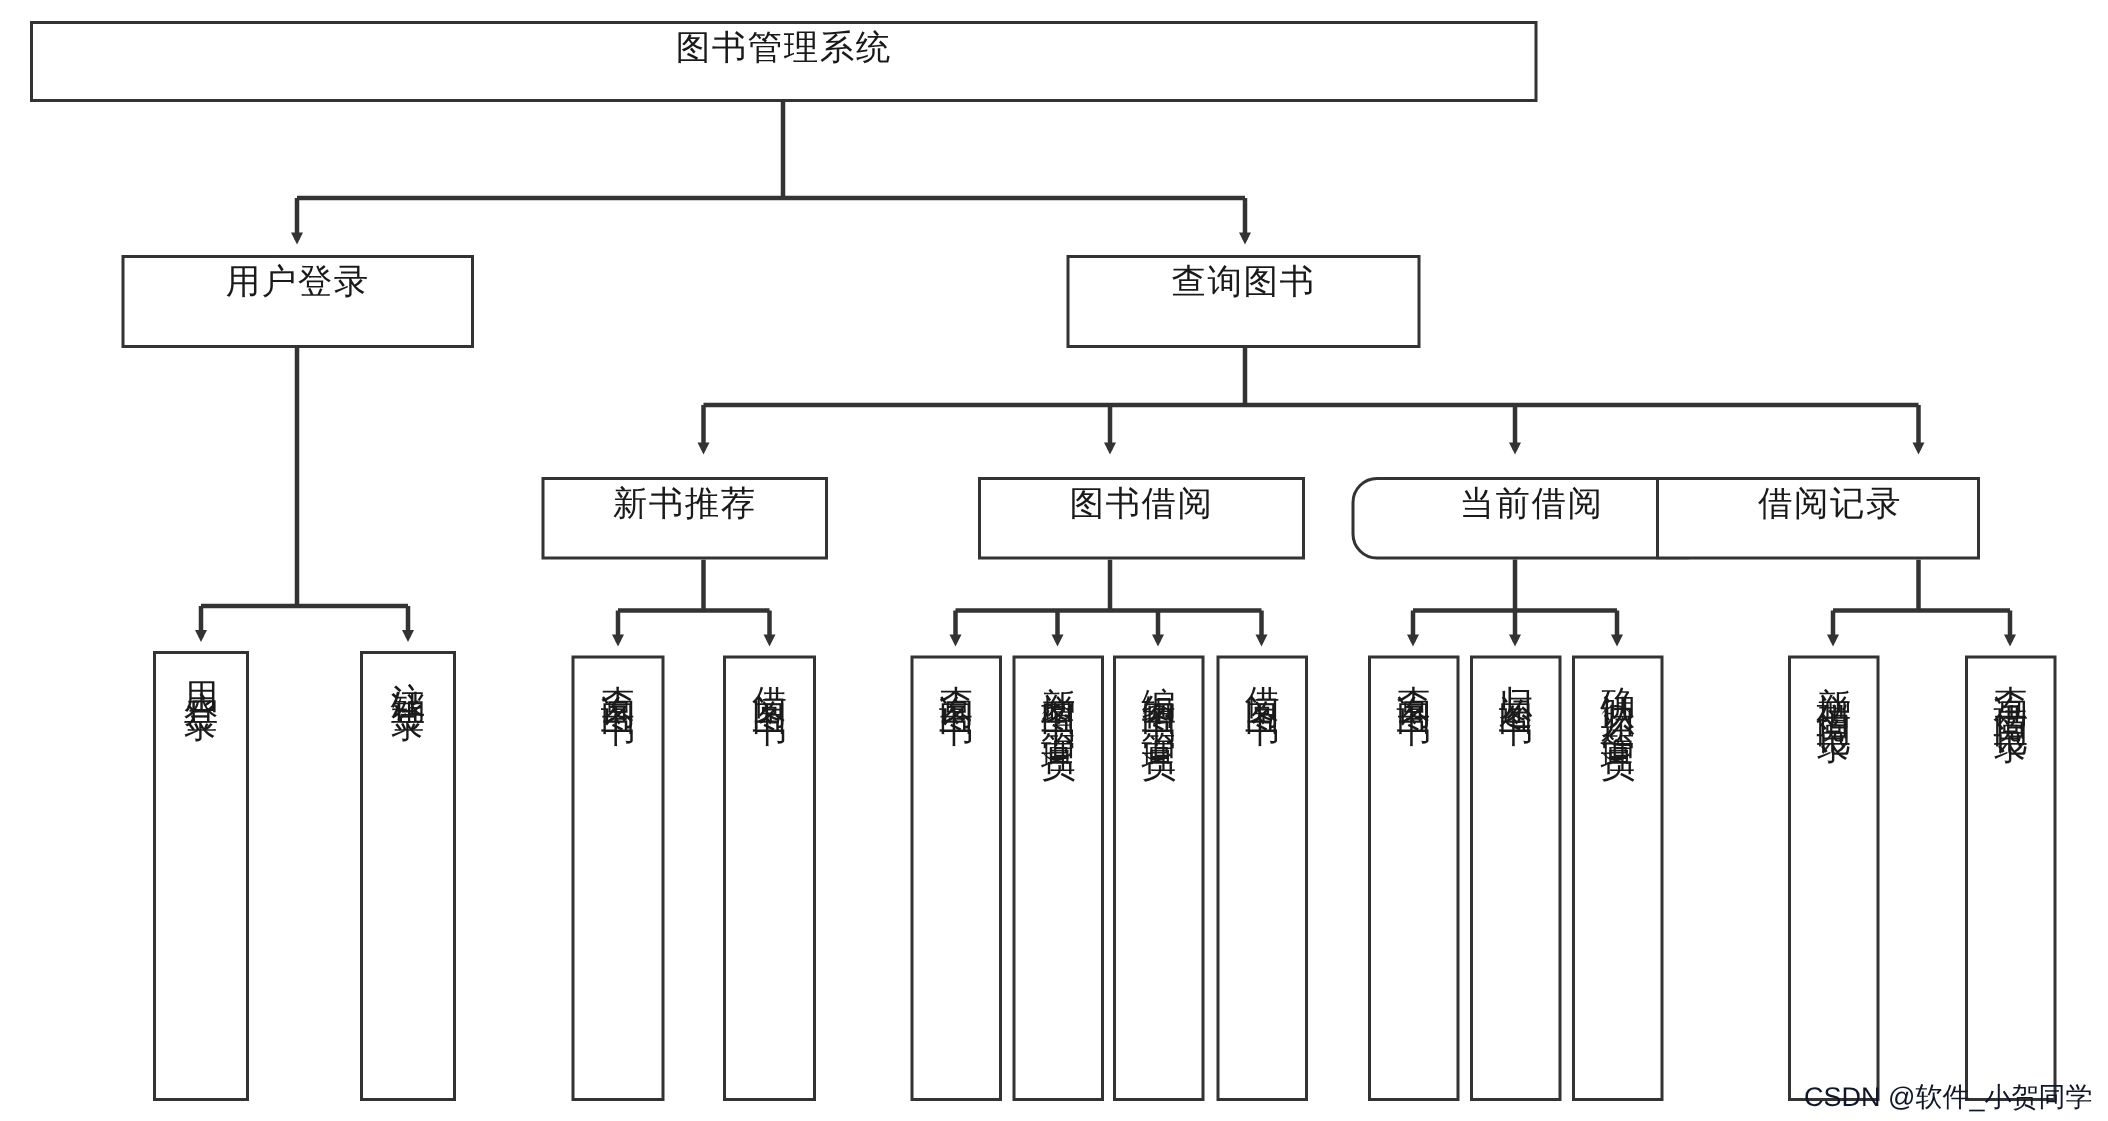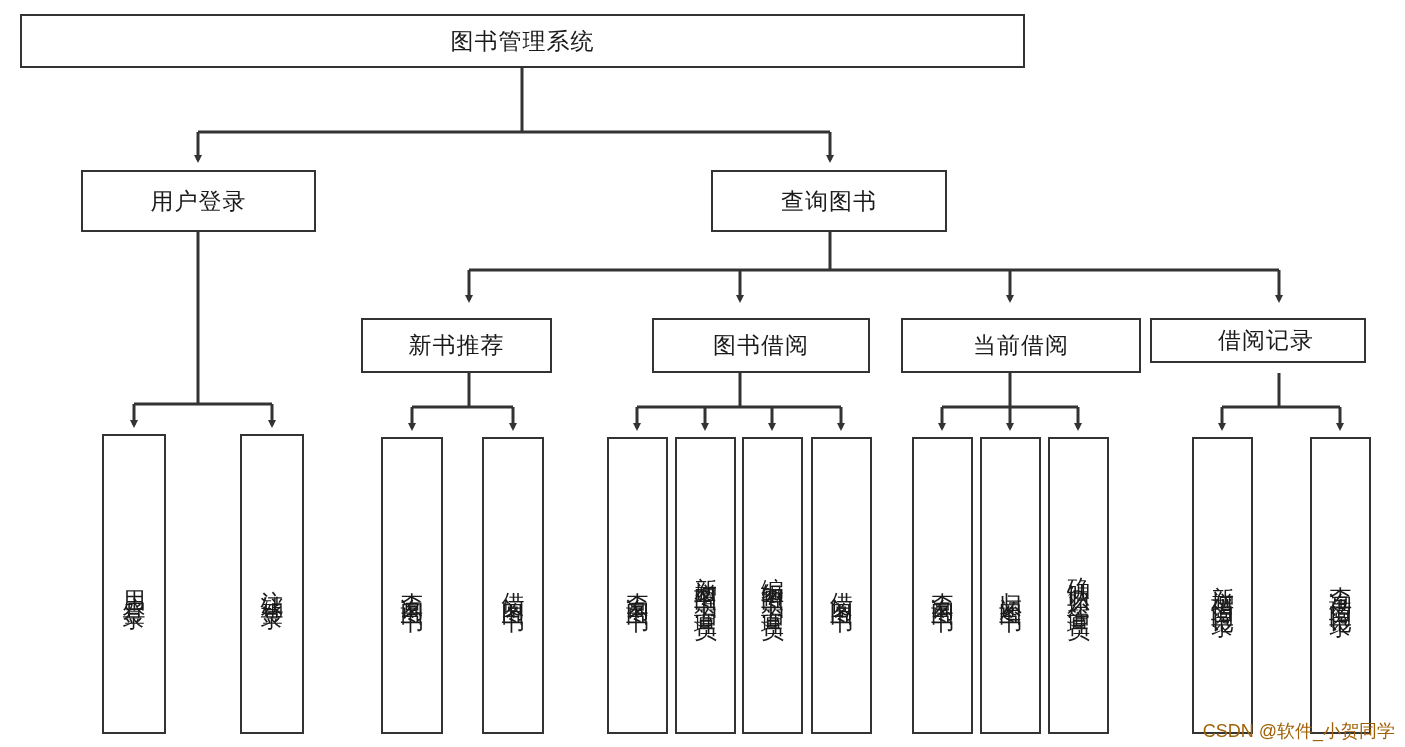--- a/index.html
+++ b/index.html
@@ -24,21 +24,21 @@
     width: 1405px;
     height: 747px;
     pointer-events: none;
   }
   .node {
     position: absolute;
     box-sizing: border-box;
     background: #ffffff;
     border: 2px solid #333333;
     display: flex;
-    align-items: center;
+    align-items: flex-start;
     justify-content: center;
     color: #1a1a1a;
     z-index: 2;
   }
   .node.h {
     font-size: 23px;
     letter-spacing: 1px;
   }
   .node.v {
     font-size: 23px;
@@ -51,21 +51,21 @@
     white-space: nowrap;
   }
   .node .htext {
     white-space: nowrap;
   }
   #watermark {
     position: absolute;
     right: 10px;
     bottom: 4px;
     font-size: 18px;
-    color: #a16207;
+    color: #0f172a;
     white-space: nowrap;
     z-index: 5;
   }
 </style>
 </head>
 <body>
 
 <div id="canvas">
 
   <svg id="edges" viewBox="0 0 1405 747">
@@ -128,24 +128,24 @@
   <div class="node h" style="left:711px; top:170px; width:236px; height:62px;">
     <span class="htext">查询图书</span>
   </div>
 
   <div class="node h" style="left:361px; top:318px; width:191px; height:55px;">
     <span class="htext">新书推荐</span>
   </div>
   <div class="node h" style="left:631px; top:318px; width:218px; height:55px;margin-left:21px;">
     <span class="htext">图书借阅</span>
   </div>
-  <div class="node h" style="left:901px; top:318px; width:240px; height:55px;">
+  <div class="node h" style="left:901px; top:318px; width:240px; height:55px;border-radius:17px;">
     <span class="htext">当前借阅</span>
   </div>
-  <div class="node h" style="left:1150px; top:318px; width:216px; height:45px;padding-left:16px;">
+  <div class="node h" style="left:1104px; top:318px; width:216px; height:55px;padding-left:16px;">
     <span class="htext">借阅记录</span>
   </div>
 
   <div class="node v" style="left:102px; top:434px; width:64px; height:300px;">
     <span class="vtext">用户登录</span>
   </div>
   <div class="node v" style="left:240px; top:434px; width:64px; height:300px;">
     <span class="vtext">注销登录</span>
   </div>
 

